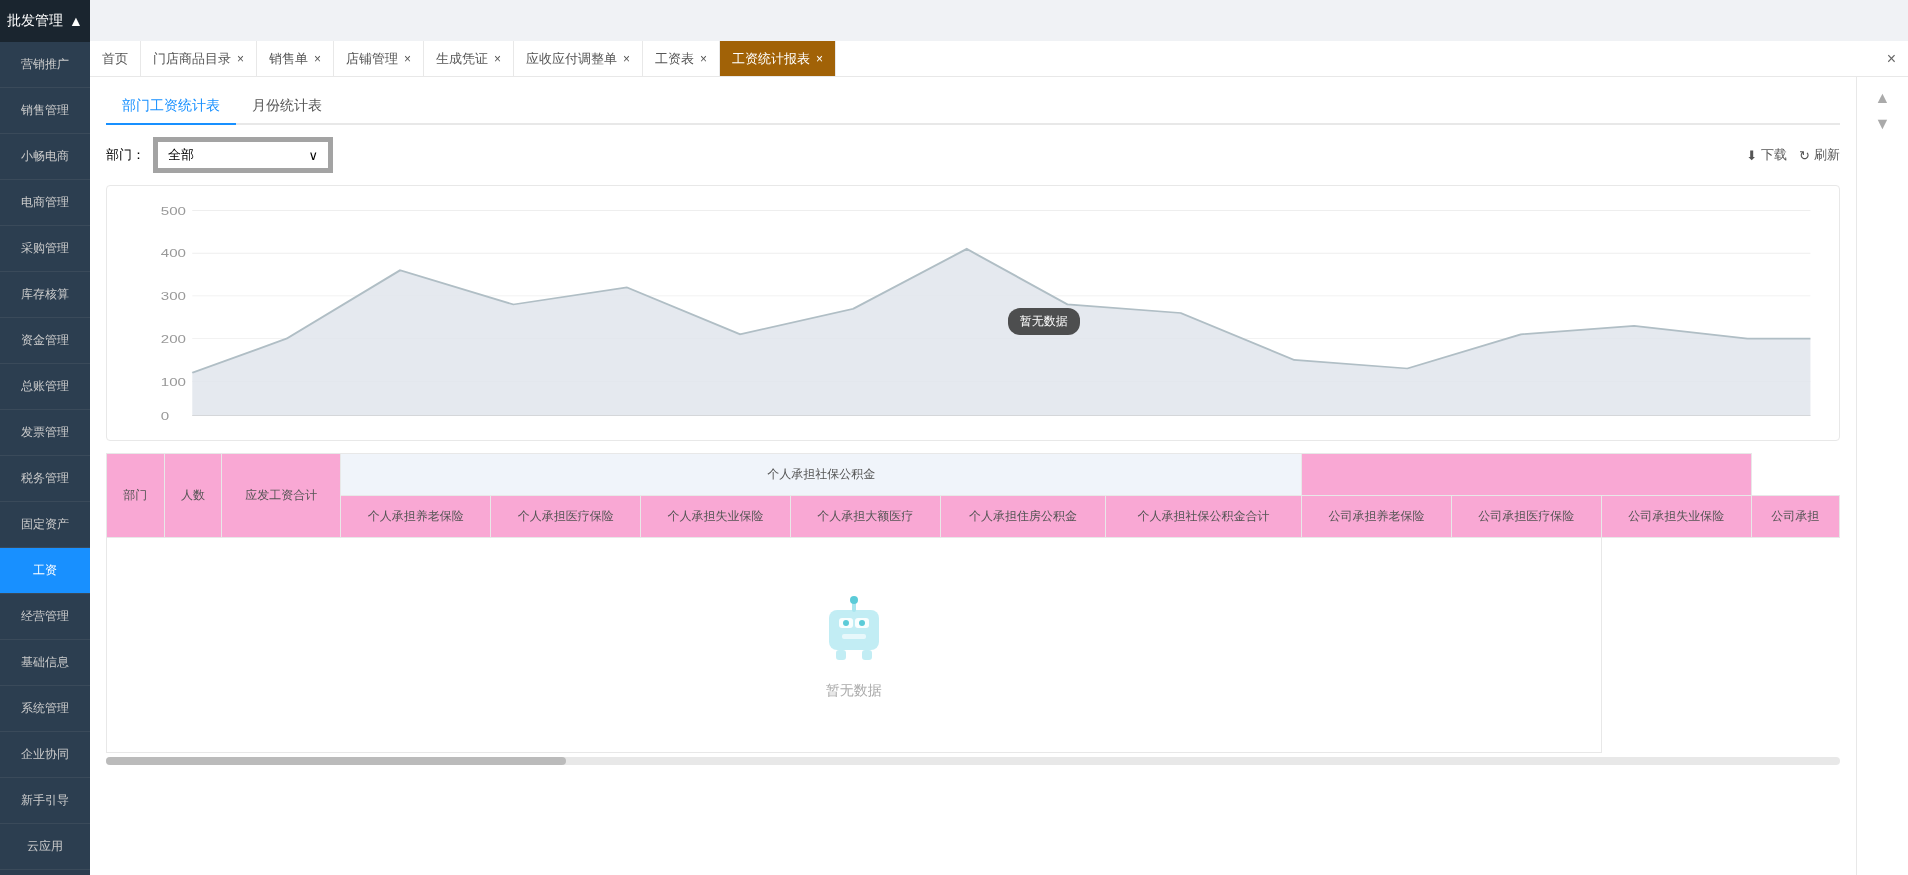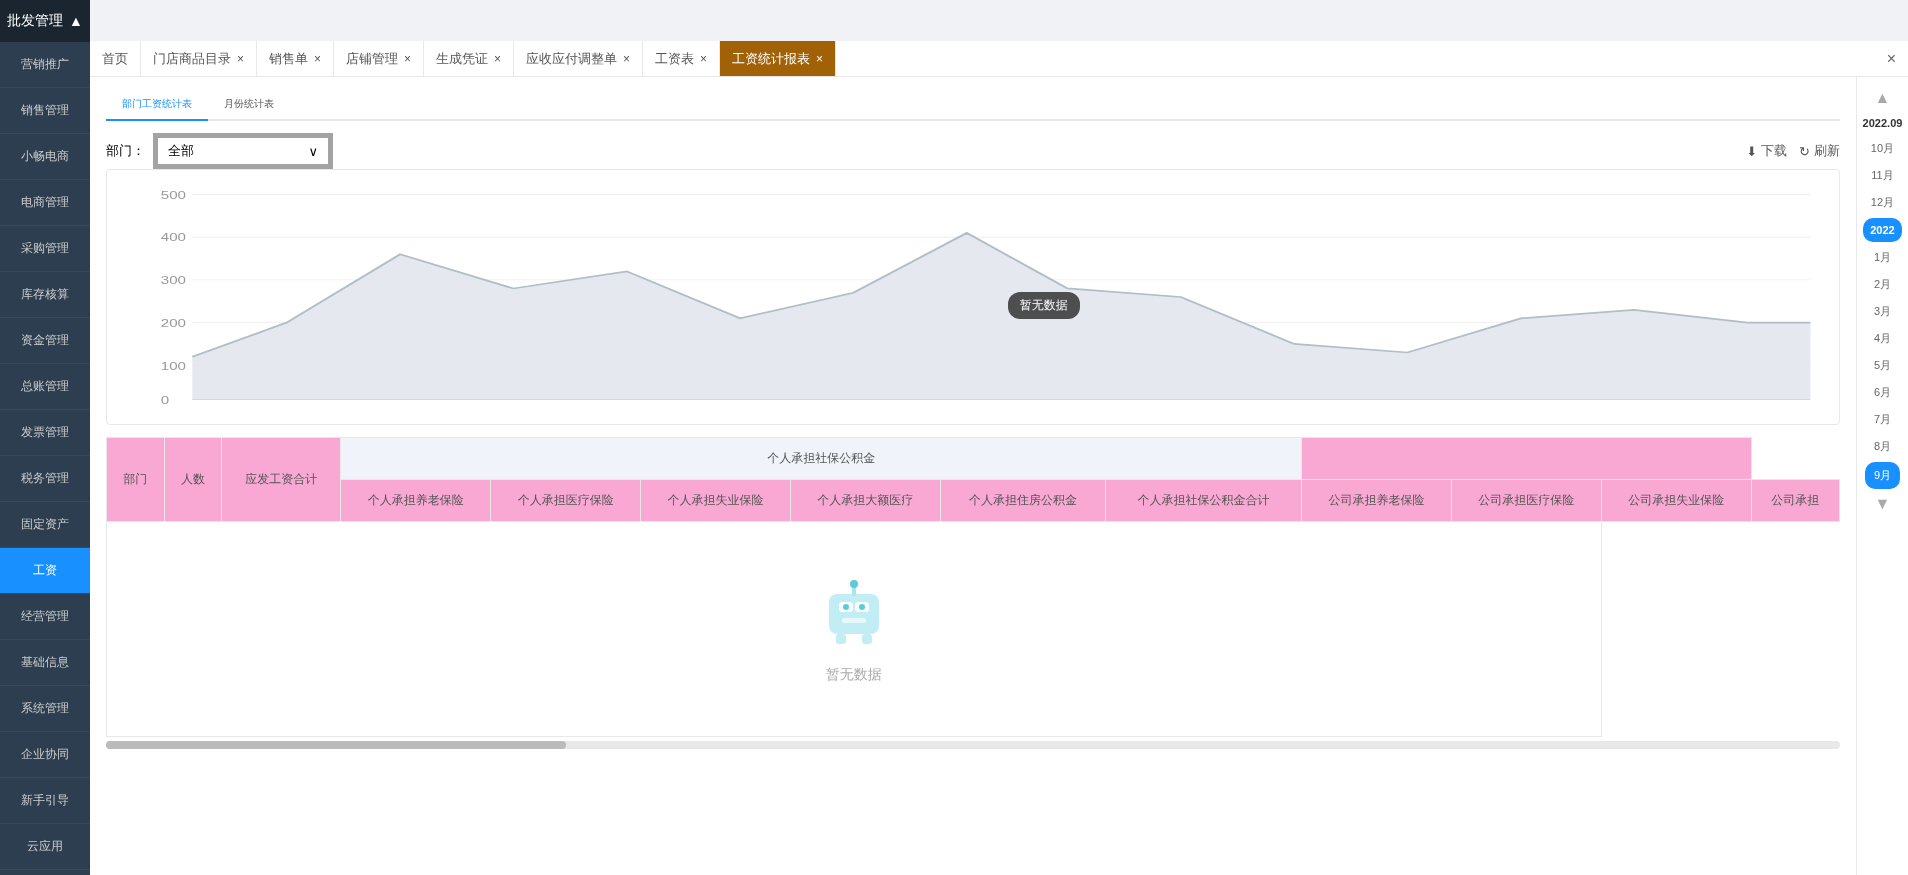--- a/index.html
+++ b/index.html
@@ -106,35 +106,36 @@
 
     
     .sub-tabs {
       display: flex;
       border-bottom: 2px solid #e8e8e8;
       margin-bottom: 12px;
     }
     .sub-tab {
       padding: 8px 16px;
       cursor: pointer;
-      font-size: 10px;
+      font-size: 14px;
       color: #555;
       border-bottom: 2px solid transparent;
       margin-bottom: -2px;
     }
     .sub-tab.active {
       color: #1890ff;
       border-bottom: 2px solid #1890ff;
     }
 
     
     .toolbar {
       display: flex;
       align-items: center;
       justify-content: space-between;
+      margin-bottom: 12px;
     }
     .toolbar-left {
       display: flex;
       align-items: center;
       gap: 8px;
     }
     .toolbar-right {
       display: flex;
       align-items: center;
       gap: 12px;
@@ -432,33 +433,17 @@
       </div>
 
       <div class="scroll-track">
         <div class="scroll-thumb"></div>
       </div>
 
     </div>
 
     <div class="timeline-panel">
       <div class="timeline-nav">▲</div>
-      <div id="timeline-container">
-          <div class="timeline-item year-label">2022.09</div>
-          <div class="timeline-item">10月</div>
-          <div class="timeline-item">11月</div>
-          <div class="timeline-item">12月</div>
-          <div class="timeline-item year-label active" style="background: rgb(24, 144, 255); color: rgb(255, 255, 255); border-radius: 10px; margin: 2px 4px;">2022</div>
-          <div class="timeline-item">1月</div>
-          <div class="timeline-item">2月</div>
-          <div class="timeline-item">3月</div>
-          <div class="timeline-item">4月</div>
-          <div class="timeline-item">5月</div>
-          <div class="timeline-item">6月</div>
-          <div class="timeline-item">7月</div>
-          <div class="timeline-item">8月</div>
-          <div class="timeline-item active" style="background: rgb(24, 144, 255); color: rgb(255, 255, 255); border-radius: 10px; margin: 2px 6px; width: auto;">9月</div>
-        </div>
       <div class="timeline-nav">▼</div>
     </div>
 
   </div>
 </div>
 
 </body></html>

